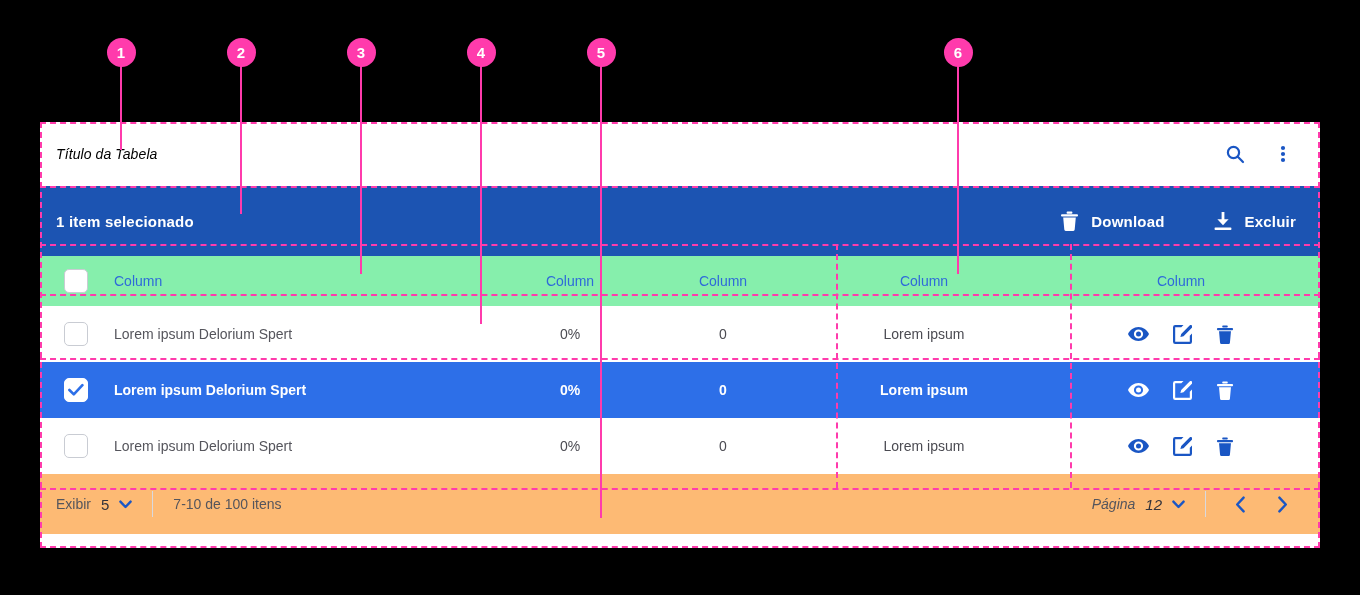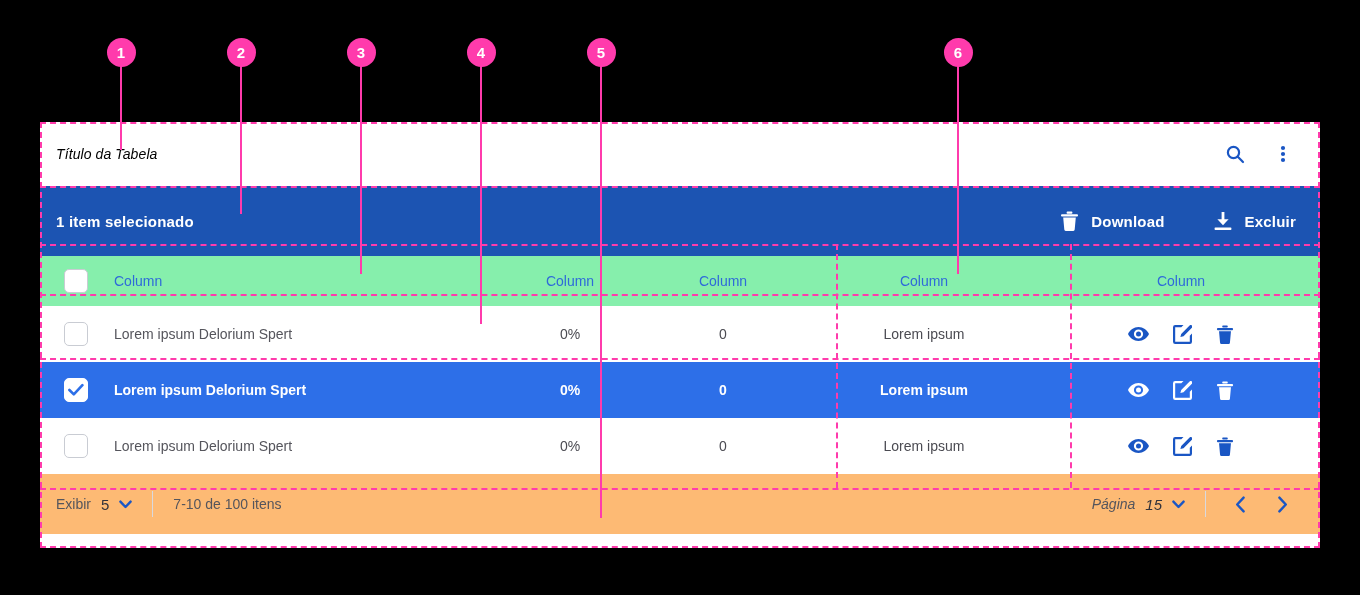--- a/index.html
+++ b/index.html
@@ -334,21 +334,21 @@
           <polyline points="1.4,1.6 6.5,7 11.6,1.6"></polyline>
         </svg>
       </span>
     </div>
     <div class="foot-divider"></div>
     <div class="foot-label">7-10 de 100 itens</div>
 
     <div id="footer-right">
       <div class="foot-group">
         <span class="foot-label">Página</span>
-        <span class="foot-value">15</span>
+        <span class="foot-value">12</span>
         <span class="caret">
           <svg width="13" height="9" viewBox="0 0 13 9" fill="none" stroke="currentColor" stroke-width="2.4" stroke-linecap="round" stroke-linejoin="round">
             <polyline points="1.4,1.6 6.5,7 11.6,1.6"></polyline>
           </svg>
         </span>
       </div>
       <div class="foot-divider"></div>
       <div class="pager-btn">
         <svg width="11" height="17" viewBox="0 0 11 17" fill="none" stroke="currentColor" stroke-width="2.4" stroke-linecap="round" stroke-linejoin="round">
           <polyline points="8.6,1.6 2.2,8.5 8.6,15.4"></polyline>

